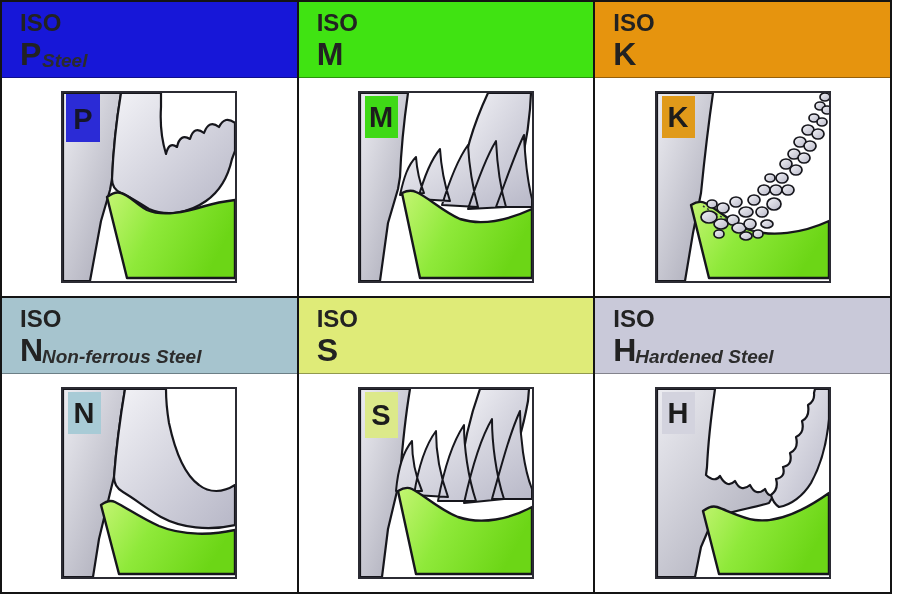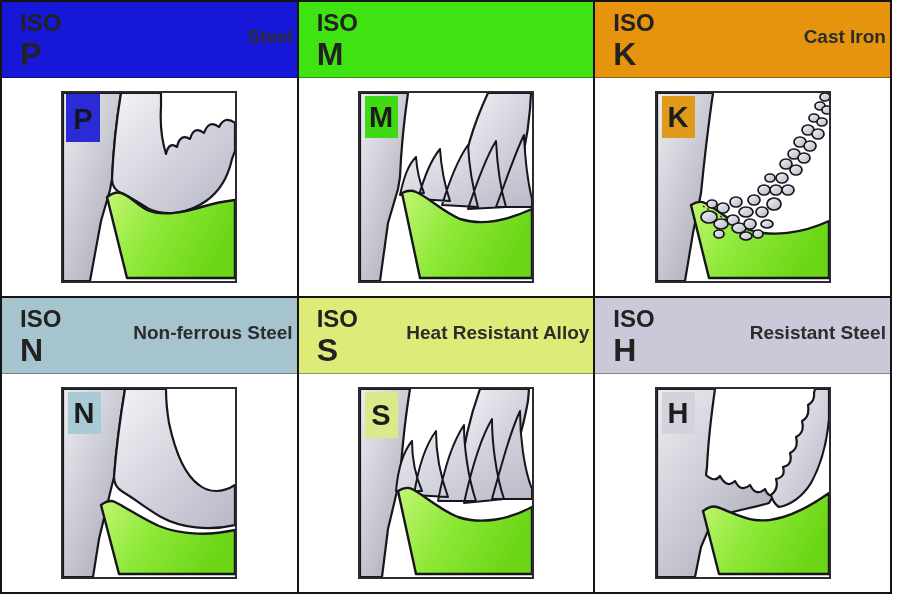--- a/index.html
+++ b/index.html
@@ -8,22 +8,22 @@
   .frame{position:absolute;left:0;top:0;width:892px;height:594px;box-sizing:border-box;
          border:2px solid #141414;background:#141414;display:grid;
          grid-template-columns:1fr 1fr 1fr;grid-template-rows:1fr 1fr;gap:2px;}
   .cell{background:#ffffff;display:flex;flex-direction:column;overflow:hidden;}
   .hdr{position:relative;height:76px;flex:0 0 76px;
        border-bottom:1px solid rgba(0,0,0,0.35);box-sizing:border-box;}
   .iso{position:absolute;left:18px;top:8px;font-weight:bold;font-size:24px;
        line-height:1.05;color:#222222;}
   .ltr{position:absolute;left:18px;top:36px;font-weight:bold;font-size:32px;
        line-height:1.0;color:#222222;}
-  .mat{position:absolute;left:40px;right:4px;top:24px;text-align:right;
-       font-weight:bold;font-size:19px;color:#2c2c2c;}
+  .mat{position:absolute;left:40px;right:4px;top:48px;text-align:left;
+       font-weight:bold;font-size:19px;color:#2c2c2c;font-style:italic;}
   .stage{flex:1;display:flex;align-items:center;justify-content:center;background:#ffffff;}
   .imgbox{width:172px;height:188px;border:2px solid #2b2b33;background:#ffffff;line-height:0;}
   svg{display:block;}
   .badge-letter{font-family:"Liberation Sans",sans-serif;font-weight:bold;font-size:29px;}
 </style>
 </head>
 <body>
 
 <div class="canvas">
 
@@ -82,21 +82,20 @@
             <text class="badge-letter" x="21" y="34" text-anchor="middle" fill="#1c1c1c">M</text>
           </svg>
         </div>
       </div>
     </div>
 
     <div class="cell">
       <div class="hdr" style="background: rgb(230, 148, 14);">
         <div class="iso">ISO</div>
         <div class="ltr">K</div>
-        <div class="mat">Cast Iron</div>
       </div>
       <div class="stage">
         <div class="imgbox">
           <svg width="172" height="188" viewBox="0 0 172 188">
             <path fill="url(#gWall)" stroke="#16161c" stroke-width="2.2" stroke-linejoin="round" d="M0,0 L56,0 C51,34 47,70 44,100 L36,140 28,188 L0,188 Z"></path>
             <path fill="url(#gIns)" stroke="#16161c" stroke-width="2.4" stroke-linejoin="round" d="M34,112 Q42,107 48,110 C60,116 72,128 90,136 C114,145 146,140 172,128 L172,185 L52,185 Z"></path>
             <path fill="none" stroke="#33333a" stroke-width="1.5" stroke-dasharray="2 3" d="M46,113 C60,122 78,132 98,139"></path>
             <g fill="url(#gChip)" stroke="#16161c" stroke-width="1.7">
               <ellipse cx="52" cy="124" rx="8" ry="6"></ellipse>
                 <ellipse cx="64" cy="131" rx="7" ry="5"></ellipse>
@@ -156,41 +155,40 @@
             <text class="badge-letter" x="21" y="34" text-anchor="middle" fill="#1c1c1c">N</text>
           </svg>
         </div>
       </div>
     </div>
 
     <div class="cell">
       <div class="hdr" style="background: rgb(223, 235, 120);">
         <div class="iso">ISO</div>
         <div class="ltr">S</div>
-        <div class="mat">Heat Resistant Alloy</div>
       </div>
       <div class="stage">
         <div class="imgbox">
           <svg width="172" height="188" viewBox="0 0 172 188">
             <path fill="url(#gWall)" stroke="#16161c" stroke-width="2.2" stroke-linejoin="round" d="M0,0 L50,0 C45,30 42,62 40,88 L38,98 28,140 22,188 L0,188 Z"></path>
             <path fill="url(#gChip)" stroke="#16161c" stroke-width="2.2" stroke-linejoin="round" d="M120,0 C110,28 103,58 100,88 L99,100 C114,106 132,100 144,84 C156,66 164,34 168,12 L169,0 Z"></path>
             <path fill="url(#gChip)" stroke="#16161c" stroke-width="2" stroke-linejoin="round" d="M36,102 C38,80 42,64 52,52 C52,70 56,88 62,102 Z M54,106 C58,80 64,58 76,42 C76,62 80,86 88,108 Z M78,112 C84,80 92,54 104,36 C104,58 108,88 116,112 Z M104,114 C112,78 120,50 132,30 C132,54 136,86 144,110 Z M132,110 C142,74 150,44 160,22 C160,48 164,80 172,100 L172,110 Z"></path>
             <path fill="url(#gIns)" stroke="#16161c" stroke-width="2.4" stroke-linejoin="round" d="M38,102 Q46,97 52,100 C64,106 78,120 98,128 C122,136 150,130 172,118 L172,185 L56,185 Z"></path>
             <rect x="5" y="3" width="33" height="46" fill="#dce98a"></rect>
             <text class="badge-letter" x="21" y="36" text-anchor="middle" fill="#1c1c1c">S</text>
           </svg>
         </div>
       </div>
     </div>
 
     <div class="cell">
       <div class="hdr" style="background: rgb(201, 201, 217);">
         <div class="iso">ISO</div>
         <div class="ltr">H</div>
-        <div class="mat">Resistant Steel</div>
+        <div class="mat">Hardened Steel</div>
       </div>
       <div class="stage">
         <div class="imgbox">
           <svg width="172" height="188" viewBox="0 0 172 188">
             <path fill="url(#gWall)" stroke="#16161c" stroke-width="2.2" stroke-linejoin="round" d="M0,0 L58,0 C54,28 51,56 50,78 L49,86 Q58,94 63,87 Q70,100 78,92 Q84,104 93,96 Q99,108 108,100 Q112,110 118,104 L112,114 C92,120 72,122 56,130 L44,158 38,188 L0,188 Z"></path>
             <path fill="url(#gChip)" stroke="#16161c" stroke-width="2.2" stroke-linejoin="round" d="M114,106 Q122,100 119,90 Q129,88 126,78 Q136,76 133,64 Q142,60 139,48 Q148,44 145,32 Q153,28 151,16 Q158,12 157,4 L158,0 L172,0 L172,30 C170,52 164,76 154,94 C146,107 134,116 122,118 Q116,114 114,106 Z"></path>
             <path fill="url(#gIns)" stroke="#16161c" stroke-width="2.4" stroke-linejoin="round" d="M46,122 Q54,116 60,118 C72,122 84,129 98,131 C122,134 148,121 172,104 L172,185 L62,185 Z"></path>
             <rect x="5" y="3" width="33" height="42" fill="#d3d3de"></rect>
             <text class="badge-letter" x="21" y="34" text-anchor="middle" fill="#1c1c1c">H</text>
           </svg>

